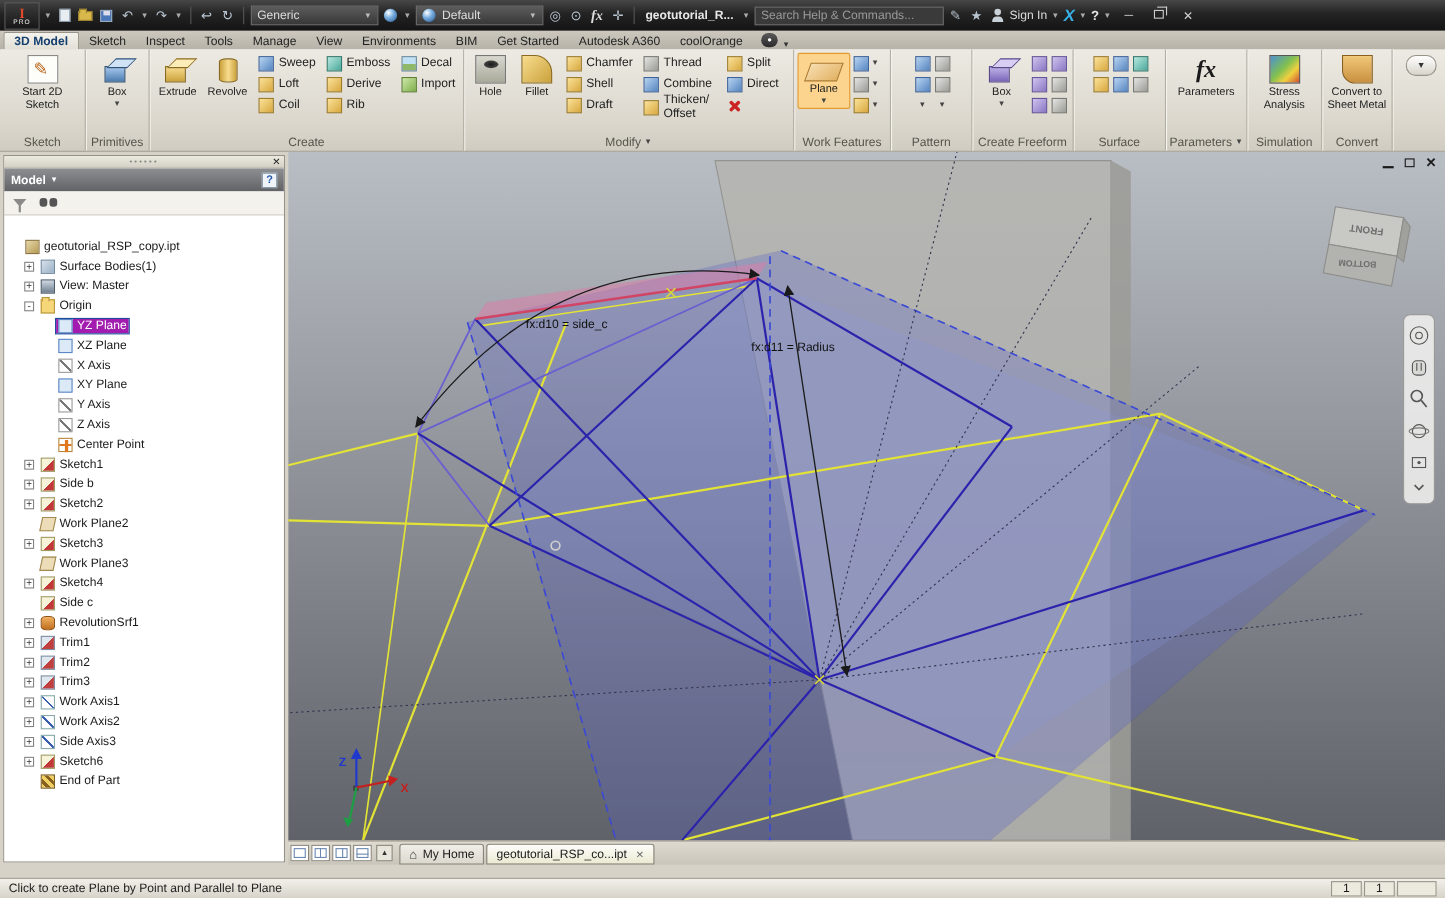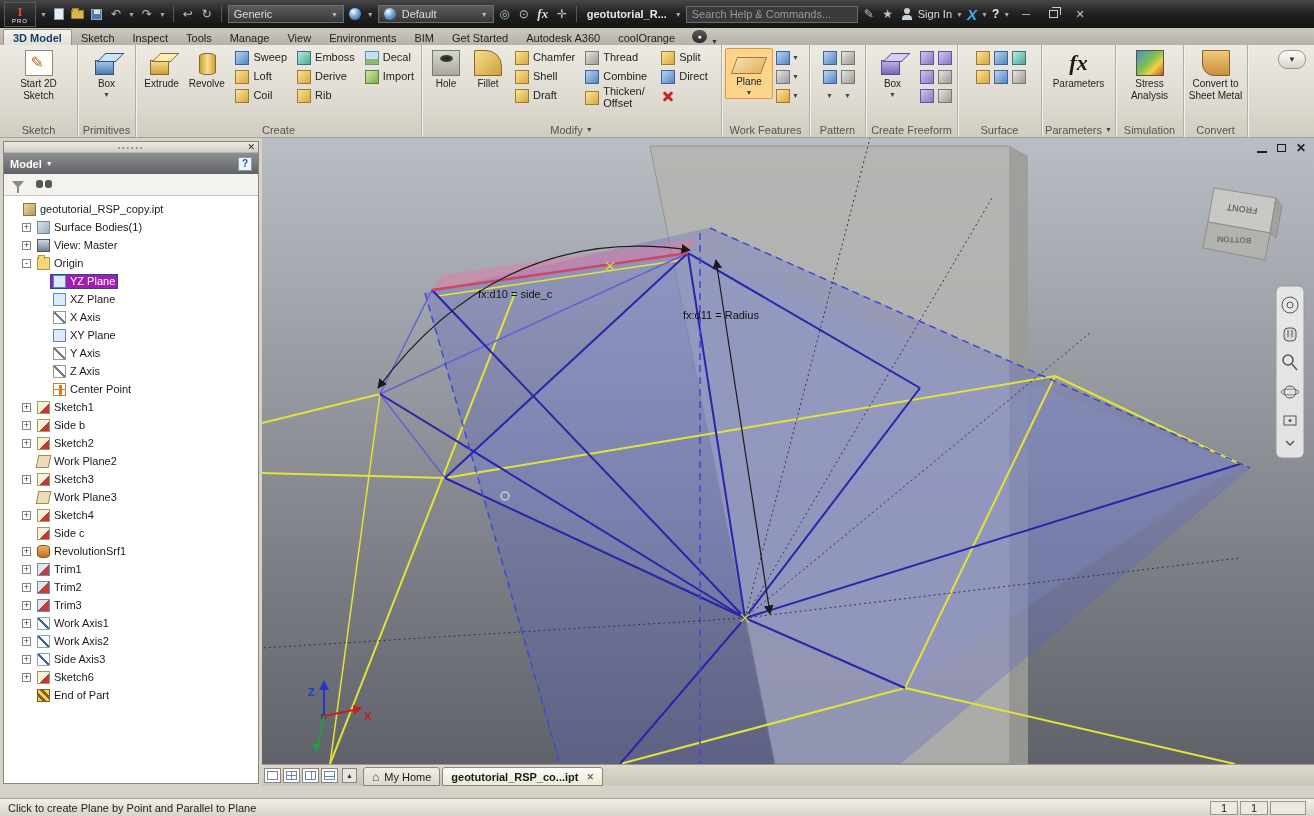--- a/index.html
+++ b/index.html
@@ -101,21 +101,21 @@
 .gclose{position:absolute;right:3px;top:0;font-size:9px;color:#222}
 .bh{height:21px;background:linear-gradient(#8d8f93,#606266);color:#fff;display:flex;align-items:center;padding:0 6px;font-weight:bold;gap:4px}
 .bh .bharr{font-size:7px}
 .bhelp{margin-left:auto;width:14px;height:14px;background:#eef4fa;border:1px solid #8899aa;color:#2255aa;font-weight:bold;font-size:10px;text-align:center;line-height:12px}
 .btools{height:22px;background:#f4f2ec;border-bottom:1px solid #c8c4ba;display:flex;align-items:center;gap:12px;padding:0 8px}
 .ic-funnel{width:0;height:0;border-left:6px solid transparent;border-right:6px solid transparent;border-top:7px solid #8a8a88;position:relative}
 .ic-funnel::after{content:"";position:absolute;left:-1px;top:-1px;width:2px;height:6px;background:#8a8a88}
 .ic-binoc{width:16px;height:9px;position:relative}
 .ic-binoc::before,.ic-binoc::after{content:"";position:absolute;top:0;width:7px;height:8px;border-radius:3px;background:#555}
 .ic-binoc::before{left:0}.ic-binoc::after{right:0}
-.btree{flex:1;background:#fff;padding-top:4px;overflow:hidden;font-size:11px}
+.btree{flex:1;background:#fff;padding-top:19px;overflow:hidden;font-size:11px}
 .titem{display:flex;align-items:center;height:18px}
 .titem.lvl0{padding-left:4px}.titem.lvl1{padding-left:18px}.titem.lvl2{padding-left:34px}
 .exp{width:9px;height:9px;border:1px solid #848484;background:#fff;font-size:9px;line-height:7px;text-align:center;color:#333;margin-right:4px;flex:none}
 .exp:empty{border:none;background:none}
 .trow{display:flex;align-items:center;padding:0 2px;gap:4px}
 .titem.selected .trow{background:#a21caf;outline:1px solid #1d4a9a}
 .titem.selected .tlabel{color:#fff}
 .ticon{width:13px;height:13px;flex:none}
 .i-part{background:linear-gradient(135deg,#e8d9a8,#b59a55);border:1px solid #8a7340}
 .i-surfbody{background:linear-gradient(135deg,#d8e2ec,#9ab0c4);border:1px solid #708aa0}
@@ -141,21 +141,21 @@
 .dwrest{width:9px;height:8px;border:1px solid #1a1a1a}
 .dwclose{font-size:12px;font-weight:bold}
 .tabstrip{position:absolute;left:0;bottom:0;width:1052px;height:22px;background:linear-gradient(#dedad0,#c9c5ba);border-top:1px solid #9a968c;display:flex;align-items:flex-end;padding:0 2px;gap:2px}
 .lv{width:17px;height:15px;background:#fff;border:1px solid #8a867c;position:relative;margin-bottom:3px}
 .lv::before{content:"";position:absolute;inset:2px;border:1px solid #6a88b0}
 .lv2::after{content:"";position:absolute;left:50%;top:2px;bottom:2px;width:1px;background:#6a88b0}
 .lv3::after{content:"";position:absolute;left:2px;right:2px;top:50%;height:1px;background:#6a88b0}
 .lv4::after{content:"";position:absolute;inset:2px;background:linear-gradient(#0000 46%,#6a88b0 46%,#6a88b0 54%,#0000 54%),linear-gradient(90deg,#0000 46%,#6a88b0 46%,#6a88b0 54%,#0000 54%)}
 .layup{width:15px;height:15px;border:1px solid #8a867c;background:#e8e5dc;font-size:7px;display:flex;align-items:center;justify-content:center;margin:0 4px 3px 2px;color:#333}
 .vtab{height:19px;border:1px solid #8a867c;background:linear-gradient(#f0eee8,#dcd8ce);padding:0 8px;display:flex;align-items:center;gap:5px;border-radius:3px 3px 0 0;white-space:nowrap}
-.vtab.activedoc{background:linear-gradient(#fdfdfb,#ecead2);font-weight:bold;}
+.vtab.activedoc{background:linear-gradient(#fdfdfb,#ecead2);}
 .homeic{font-size:12px;color:#444}
 .tabclose{font-size:9px;color:#666;margin-left:3px}
 
 
 .statusbar{position:absolute;left:0;top:798px;width:1314px;height:18px;background:linear-gradient(#f2f0ea,#d8d4ca);border-top:1px solid #a5a196;display:flex;align-items:center;padding:0 8px}
 .sbmsg{flex:1;color:#222}
 .sbcell{width:28px;height:14px;border:1px solid #9a968c;background:#eceade;text-align:center;line-height:13px;margin-left:2px}
 .sbcell.wide{width:36px}
 </style>
 </head>
@@ -400,21 +400,21 @@
             </div>
           <div class="wfrow">
               <span class="sicon ig-gold"></span>
               <span class="sarr">▼</span>
             </div>
         </div>
       </div>
       <div class="rlabel">Work Features</div>
     </div>
 
-    <div class="rgroup" style="width:56px">
+    <div class="rgroup" style="width:74px">
       <div class="rcontent" style="justify-content:center">
         <div class="igrid">
           <span class="sicon ig-blue"></span>
           <span class="sicon ig-gray"></span>
           <span class="sicon ig-blue"></span>
           <span class="sicon ig-gray"></span>
           <span class="sarr">▼</span>
           <span class="sarr">▼</span>
         </div>
       </div>

